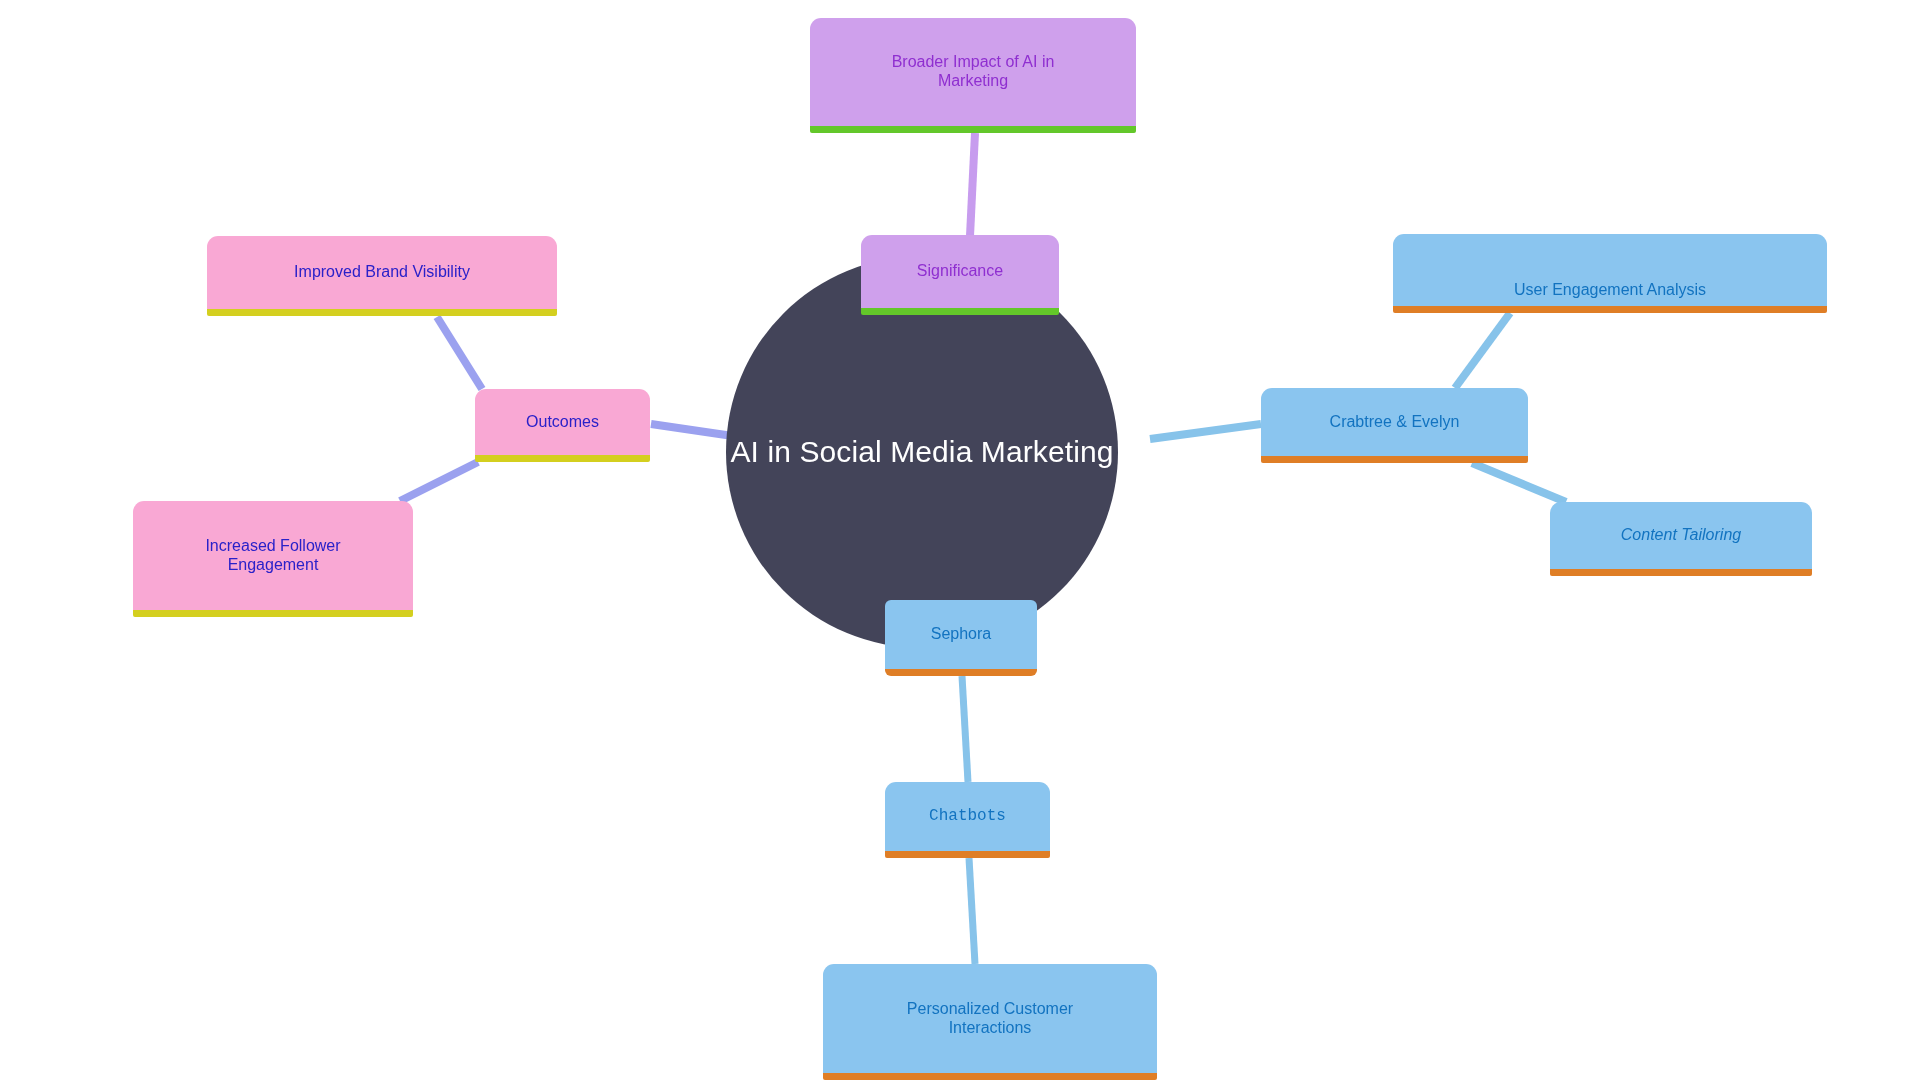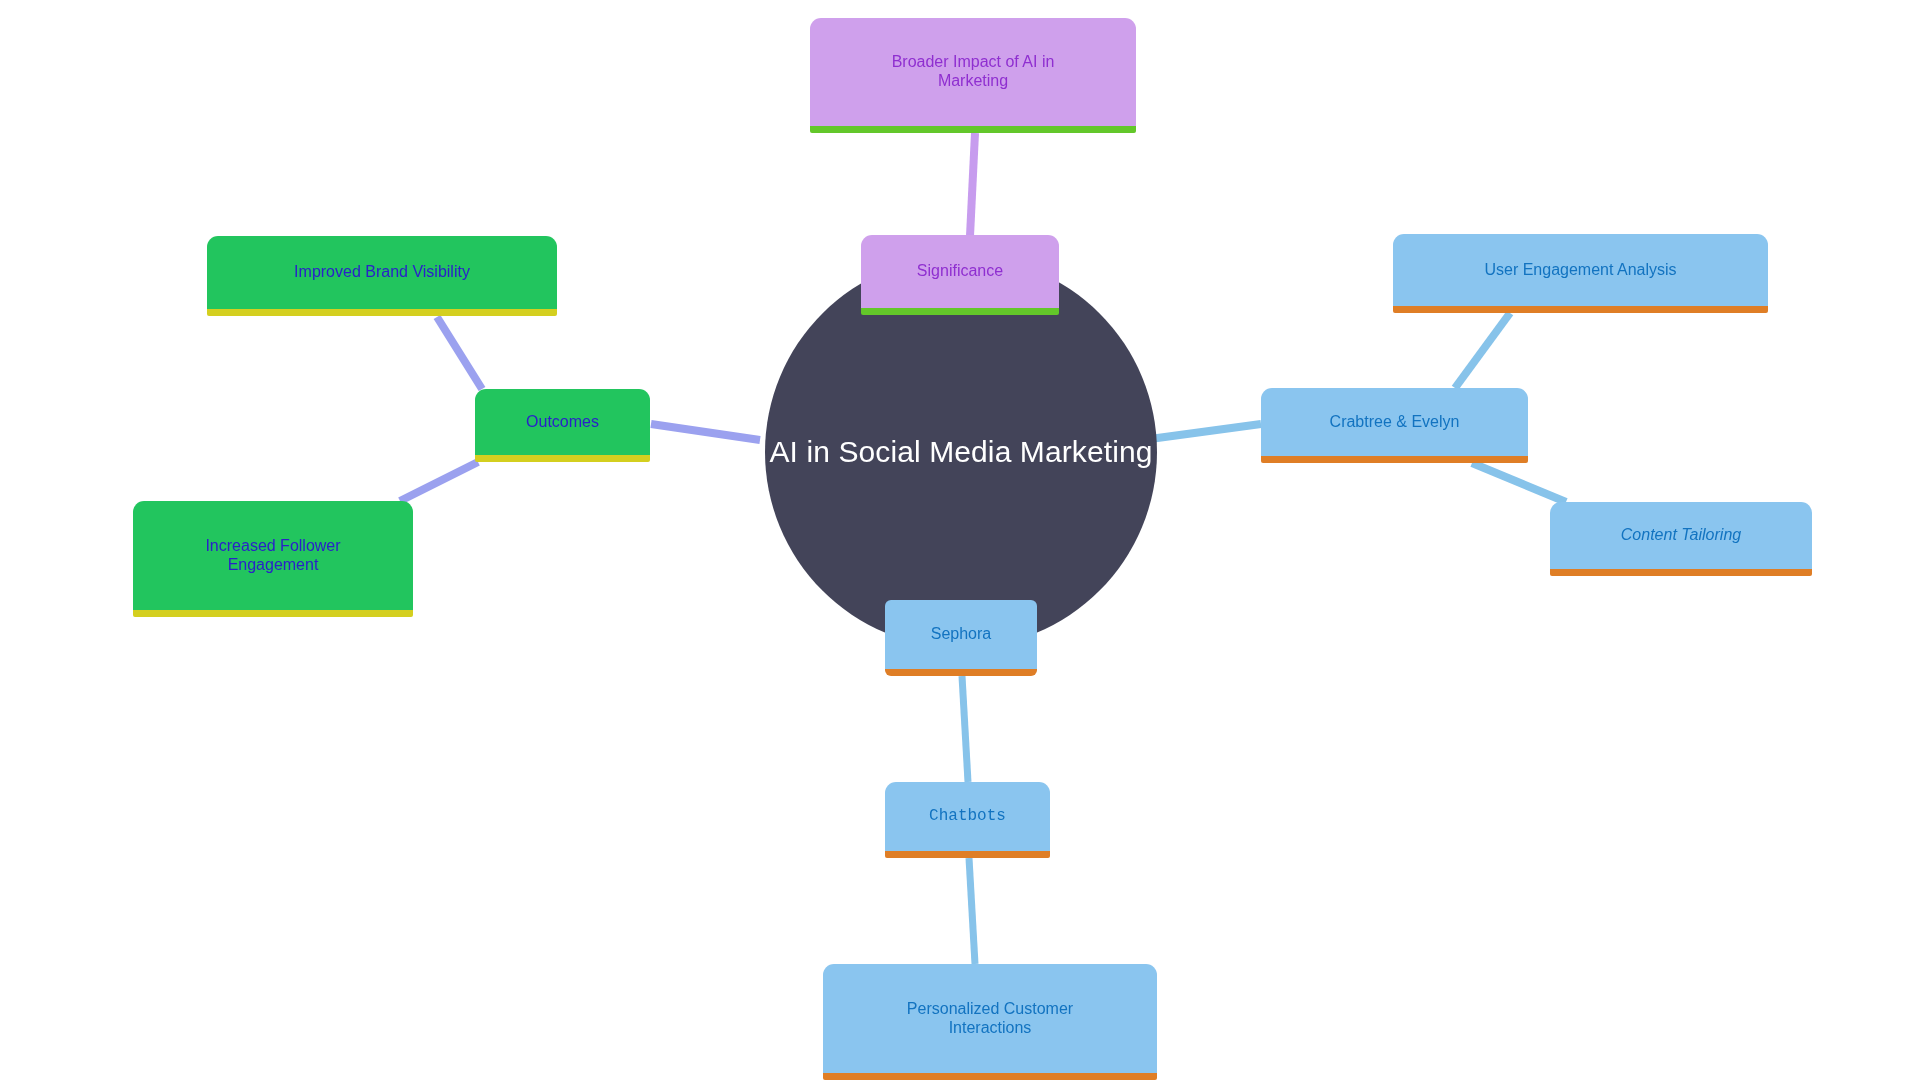--- a/index.html
+++ b/index.html
@@ -55,21 +55,21 @@
     padding: 6px 16px;
     font-size: 16px;
     font-weight: 400;
   }
   .node.violet {
     background: #cfa0ec;
     color: #8f2fd0;
     border-bottom: 7px solid #63c72a;
   }
   .node.periwinkle {
-    background: #22c55e;
+    background: #f9a8d4;
     color: #2a21c9;
     border-bottom: 7px solid #d4cf1f;
   }
   .node.sky {
     background: #8ac5ef;
     color: #1273c0;
     border-bottom: 7px solid #df7e26;
   }
 </style>
 </head>
@@ -83,29 +83,29 @@
       <line x1="482" y1="389" x2="437" y2="317" stroke="#9ba1ef" stroke-width="8" stroke-linecap="butt"></line>
       <line x1="478" y1="462" x2="400" y2="501" stroke="#9ba1ef" stroke-width="8" stroke-linecap="butt"></line>
       <line x1="1150" y1="439" x2="1261" y2="424" stroke="#87c3ea" stroke-width="8" stroke-linecap="butt"></line>
       <line x1="1455" y1="388" x2="1510" y2="313" stroke="#87c3ea" stroke-width="8" stroke-linecap="butt"></line>
       <line x1="1472" y1="463" x2="1566" y2="502" stroke="#87c3ea" stroke-width="8" stroke-linecap="butt"></line>
       <line x1="958" y1="600" x2="960" y2="610" stroke="#87c3ea" stroke-width="7" stroke-linecap="butt"></line>
       <line x1="962" y1="676" x2="968" y2="782" stroke="#87c3ea" stroke-width="7" stroke-linecap="butt"></line>
       <line x1="969" y1="858" x2="975" y2="964" stroke="#87c3ea" stroke-width="7" stroke-linecap="butt"></line>
     </svg>
   <div id="node-layer">
-      <div class="node root" style="left: 765px; top: 256px; width: 392px; height: 392px; justify-content: center;"><span>AI in Social Media Marketing</span></div>
+      <div class="node root" style="left: 726px; top: 256px; width: 392px; height: 392px; justify-content: center;"><span>AI in Social Media Marketing</span></div>
       <div class="node box violet" style="left: 861px; top: 235px; width: 198px; height: 80px;"><span>Significance</span></div>
       <div class="node box violet" style="left: 810px; top: 18px; width: 326px; height: 115px;"><span>Broader Impact of AI in
 Marketing</span></div>
       <div class="node box periwinkle" style="left: 475px; top: 389px; width: 175px; height: 73px;"><span>Outcomes</span></div>
       <div class="node box periwinkle" style="left: 207px; top: 236px; width: 350px; height: 80px;"><span>Improved Brand Visibility</span></div>
       <div class="node box periwinkle" style="left: 133px; top: 501px; width: 280px; height: 116px;"><span>Increased Follower
 Engagement</span></div>
       <div class="node box sky" style="left: 1261px; top: 388px; width: 267px; height: 75px;"><span>Crabtree &amp; Evelyn</span></div>
-      <div class="node box sky" style="left: 1393px; top: 234px; width: 375px; height: 79px;"><span>User Engagement Analysis</span></div>
+      <div class="node box sky" style="left: 1393px; top: 234px; width: 434px; height: 79px; align-items: flex-end;"><span>User Engagement Analysis</span></div>
       <div class="node box sky" style="left: 1550px; top: 502px; width: 262px; height: 74px; font-style: italic;"><span>Content Tailoring</span></div>
       <div class="node box sky" style="left: 885px; top: 600px; width: 152px; height: 76px; border-radius: 6px;"><span>Sephora</span></div>
       <div class="node box sky" style="left: 885px; top: 782px; width: 165px; height: 76px; font-family: Liberation Mono, monospace;"><span>Chatbots</span></div>
       <div class="node box sky" style="left: 812px; top: 964px; width: 334px; height: 116px; margin-left: 11px;"><span>Personalized Customer
 Interactions</span></div>
     </div>
 </div>
 
 </body></html>

